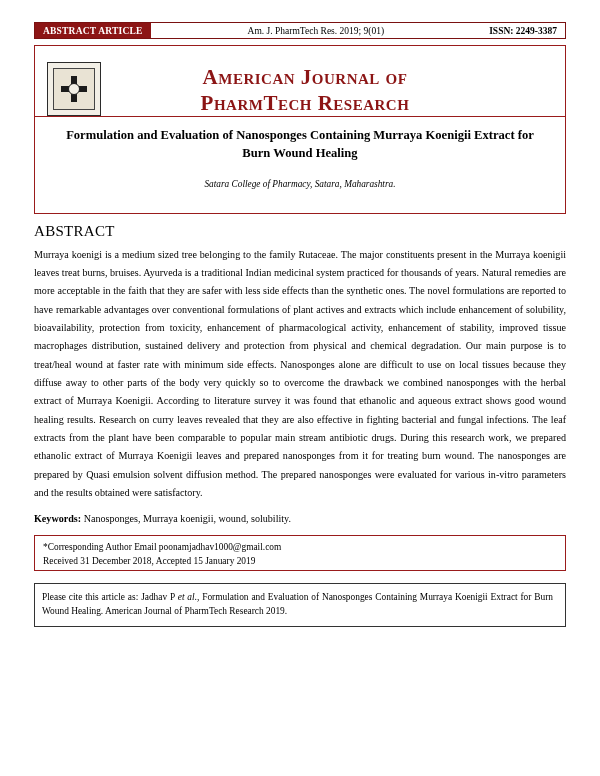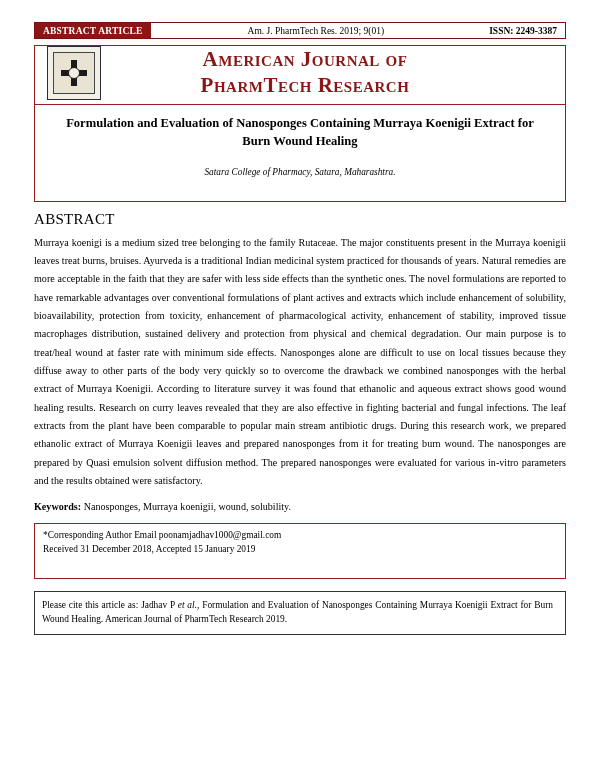--- a/index.html
+++ b/index.html
@@ -60,23 +60,23 @@
     font-weight: bold;
     font-family: "Liberation Serif", serif;
     white-space: nowrap;
   }
 
   
   .banner {
     margin-top: 6px;
     border: 1px solid #9a1b1b;
     box-sizing: border-box;
-    height: 60px;
-    display: flex;
-    align-items: flex-start;
+    height: 72px;
+    display: flex;
+    align-items: flex-end;
     position: relative;
     background: #fff;
   }
   .logo-box {
     width: 52px;
     height: 52px;
     margin-left: 12px;
     border: 1px solid #2b2b2b;
     background: #f2efe6;
     position: relative;
@@ -179,21 +179,21 @@
     font-size: 10.1px;
     line-height: 1.6;
   }
   .keywords b { font-weight: bold; }
 
   
   .corr-box {
     margin-top: 8px;
     border: 1px solid #9a1b1b;
     box-sizing: border-box;
-    padding: 4px 8px 21px 8px;
+    padding: 4px 8px 1px 8px;
   }
   .corr-box div {
     font-family: "Liberation Serif", serif;
     font-size: 9.4px;
     line-height: 1.55;
   }
 
   
   .cite-box {
     margin-top: 12px;

